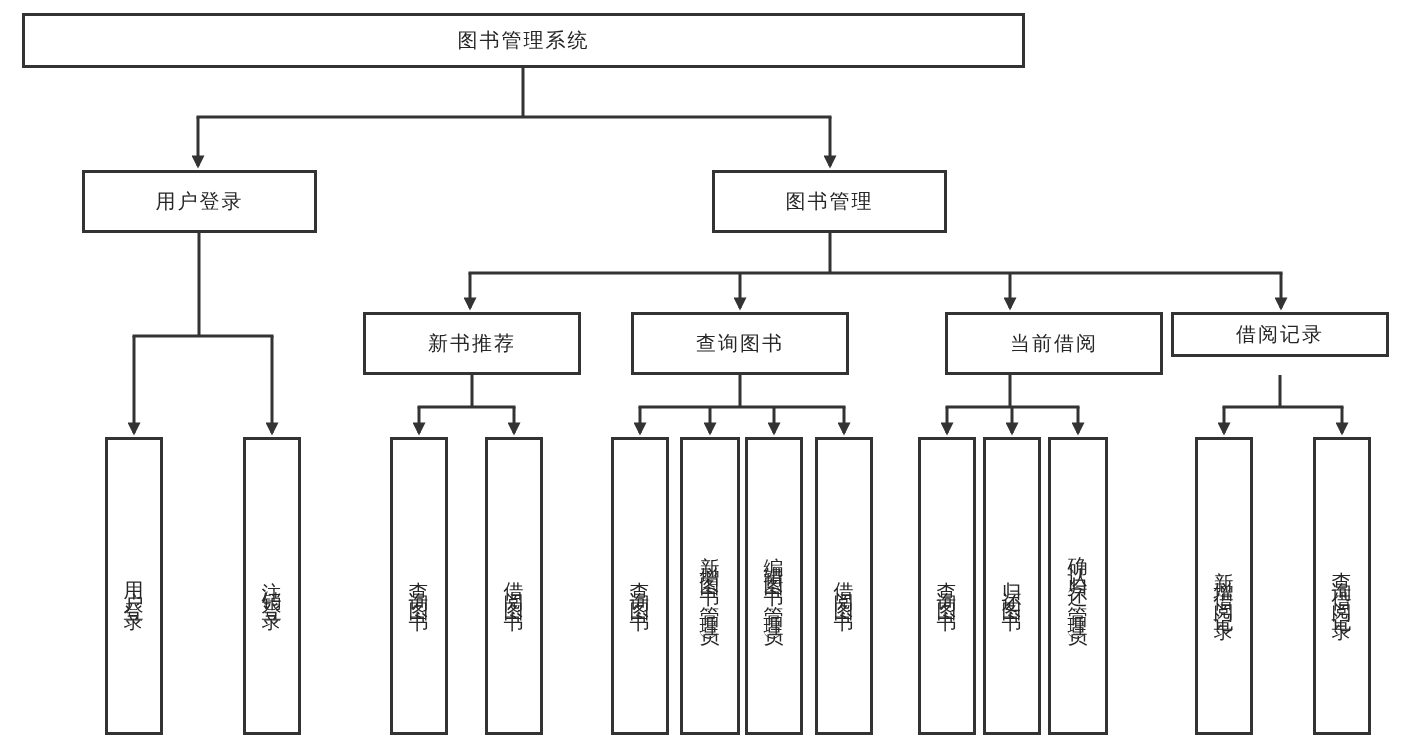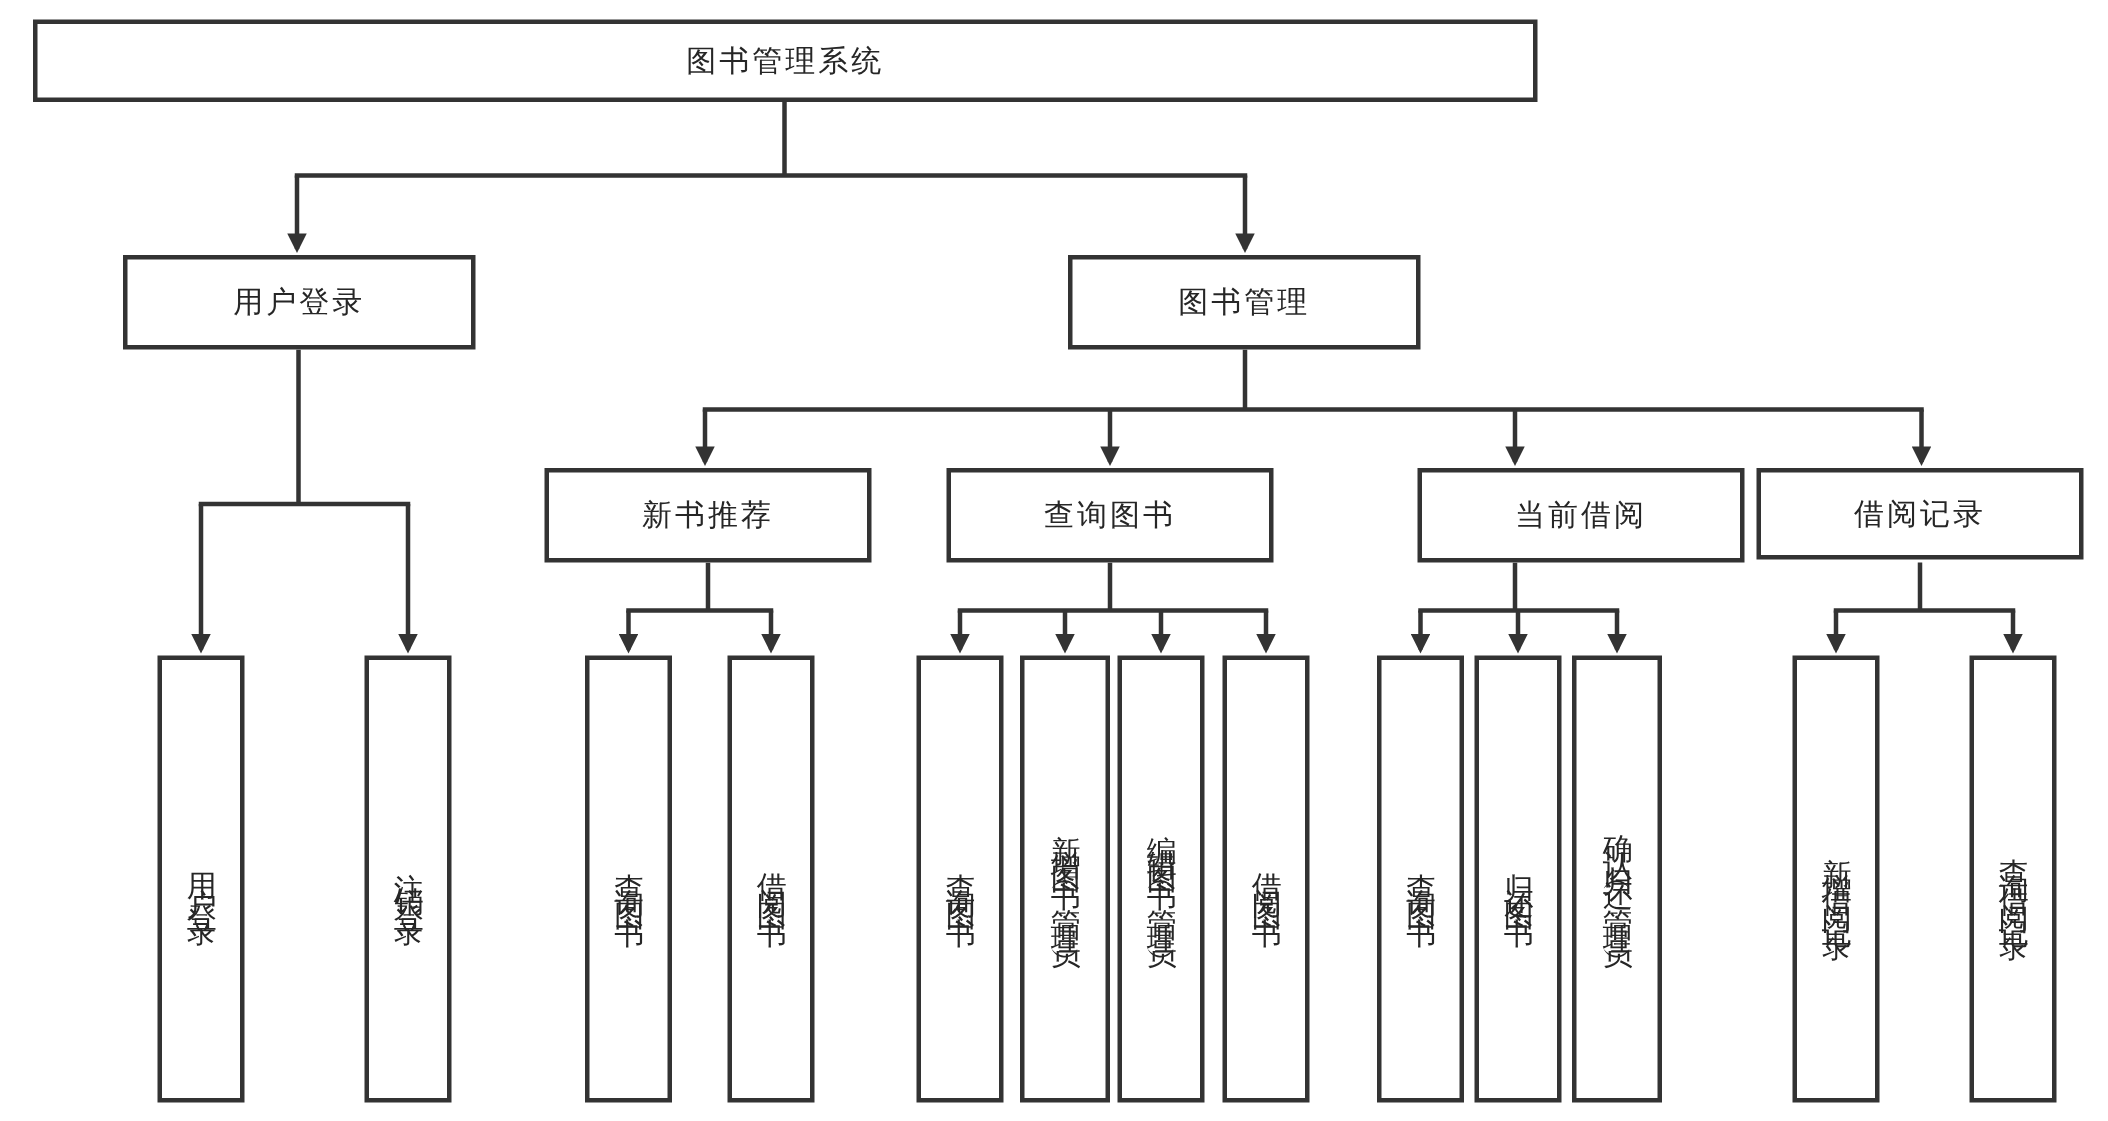--- a/index.html
+++ b/index.html
@@ -27,21 +27,21 @@
     color: #262626;
     z-index: 2;
   }
   .hbox { font-size: 20px; letter-spacing: 2px; white-space: nowrap; }
   .root  { left: 22px;   top: 13px;  width: 1003px; height: 55px; }
   .n-user { left: 82px;  top: 170px; width: 235px; height: 63px; }
   .n-mgmt { left: 712px; top: 170px; width: 235px; height: 63px; }
   .n-l3a { left: 363px;  top: 312px; width: 218px; height: 63px; }
   .n-l3b { left: 631px;  top: 312px; width: 218px; height: 63px; }
   .n-l3c { left: 901px;  top: 312px; width: 218px; height: 63px; margin-left: 44px; }
-  .n-l3d { left: 1171px; top: 312px; width: 218px; height: 61px; }
+  .n-l3d { left: 1171px; top: 312px; width: 218px; height: 45px; }
   .vbox { top: 437px; width: 58px; height: 298px; font-size: 20px; }
   .vbox > span {
     writing-mode: vertical-rl;
     text-orientation: mixed;
     letter-spacing: 10px;
     line-height: 1;
     white-space: nowrap;
   }
   .lf-1a { left: 105px; }
   .lf-1b { left: 243px; }

